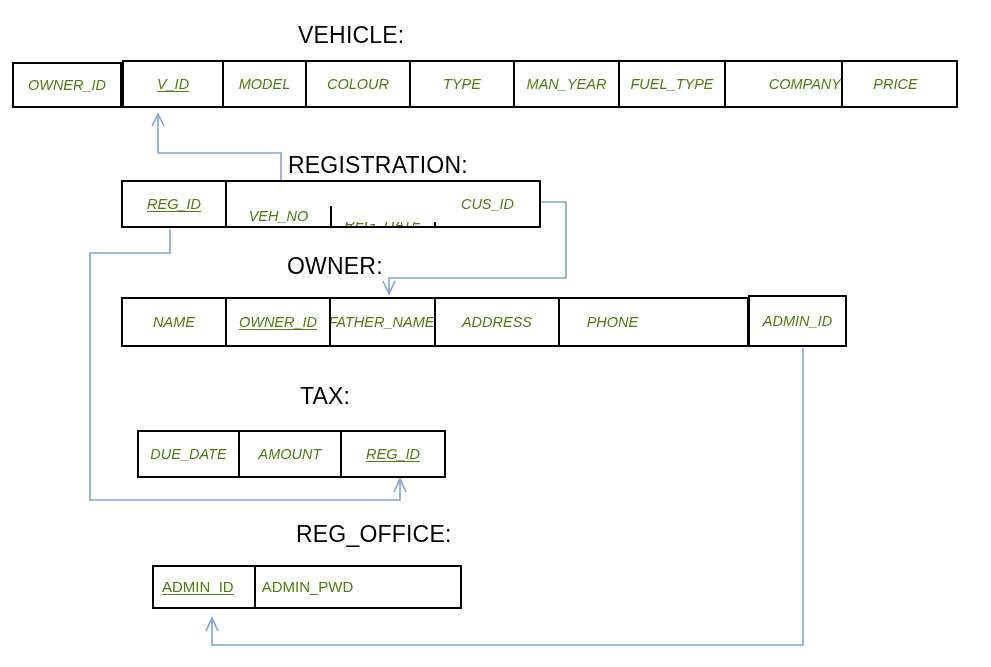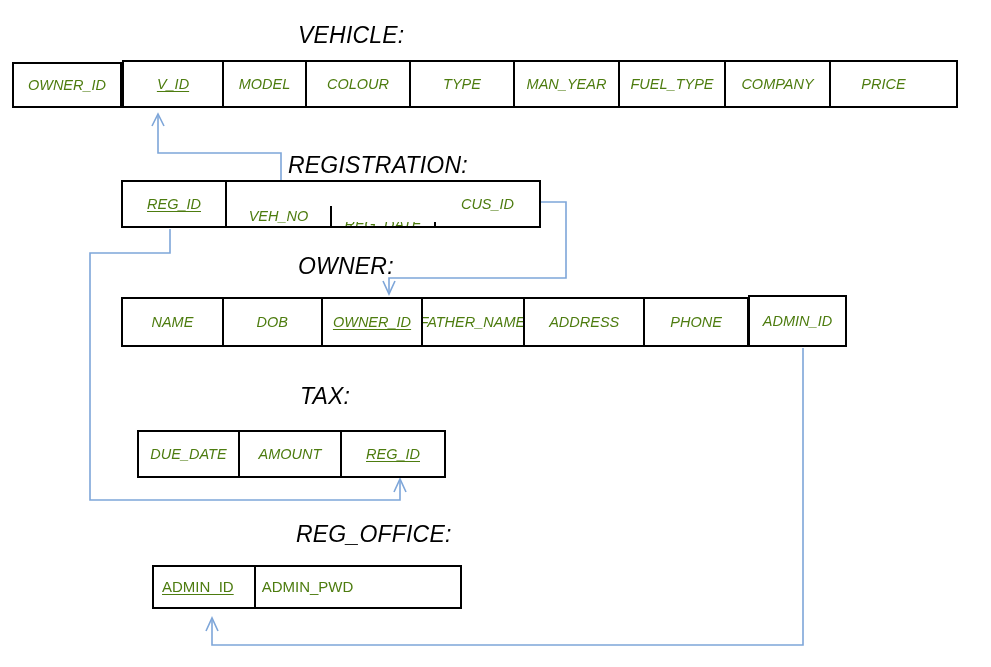--- a/index.html
+++ b/index.html
@@ -19,21 +19,20 @@
 
   
   .caption {
     position: absolute;
     font-family: "Liberation Sans", sans-serif;
     font-size: 23px;
     font-weight: 400;
     color: #000000;
     white-space: nowrap;
     letter-spacing: 0.2px;
-    font-style: italic;
   }
 
   
   .relation {
     position: absolute;
     display: flex;
     box-sizing: border-box;
     border: 2.5px solid #000000;
     background: #ffffff;
   }
@@ -152,21 +151,21 @@
     </div>
     <div class="attr" style="width:104px;">
       <span class="attr-label">TYPE</span>
     </div>
     <div class="attr" style="width:105px;">
       <span class="attr-label">MAN_YEAR</span>
     </div>
     <div class="attr" style="width:106px;">
       <span class="attr-label">FUEL_TYPE</span>
     </div>
-    <div class="attr" style="width:105px;">
+    <div class="attr" style="width:117px;justify-content:flex-end;">
       <span class="attr-label">COMPANY</span>
     </div>
     <div class="attr" style="width:105px;">
       <span class="attr-label">PRICE</span>
     </div>
   </div>
 
   <div class="caption" style="left:288px; top:152px;">REGISTRATION:</div>
 
   <div class="relation" style="left:121px; top:180px; width:420px; height:48px;">
@@ -177,29 +176,26 @@
       <span class="attr-label">VEH_NO</span>
     </div>
     <div class="attr" style="width:104px;margin-top:40px;">
       <span class="attr-label">REG_DATE</span>
     </div>
     <div class="attr" style="width:103px;">
       <span class="attr-label">CUS_ID</span>
     </div>
   </div>
 
-  <div class="caption" style="left:298px; top:253px;">OWNER:</div>
+  <div class="caption" style="left:287px; top:253px;">OWNER:</div>
 
   <div class="relation" style="left:121px; top:297px; width:628px; height:50px;">
     <div class="attr" style="width:104px;">
       <span class="attr-label">NAME</span>
     </div>
-    <div class="attr" style="width:102px;">
-      <span class="attr-label">DOB</span>
-    </div>
     <div class="attr pk" style="width:104px;">
       <span class="attr-label">OWNER_ID</span>
     </div>
     <div class="attr clip" style="width:105px;">
       <span class="attr-label">FATHER_NAME</span>
     </div>
     <div class="attr" style="width:124px;">
       <span class="attr-label">ADDRESS</span>
     </div>
     <div class="attr" style="width:105px;">

